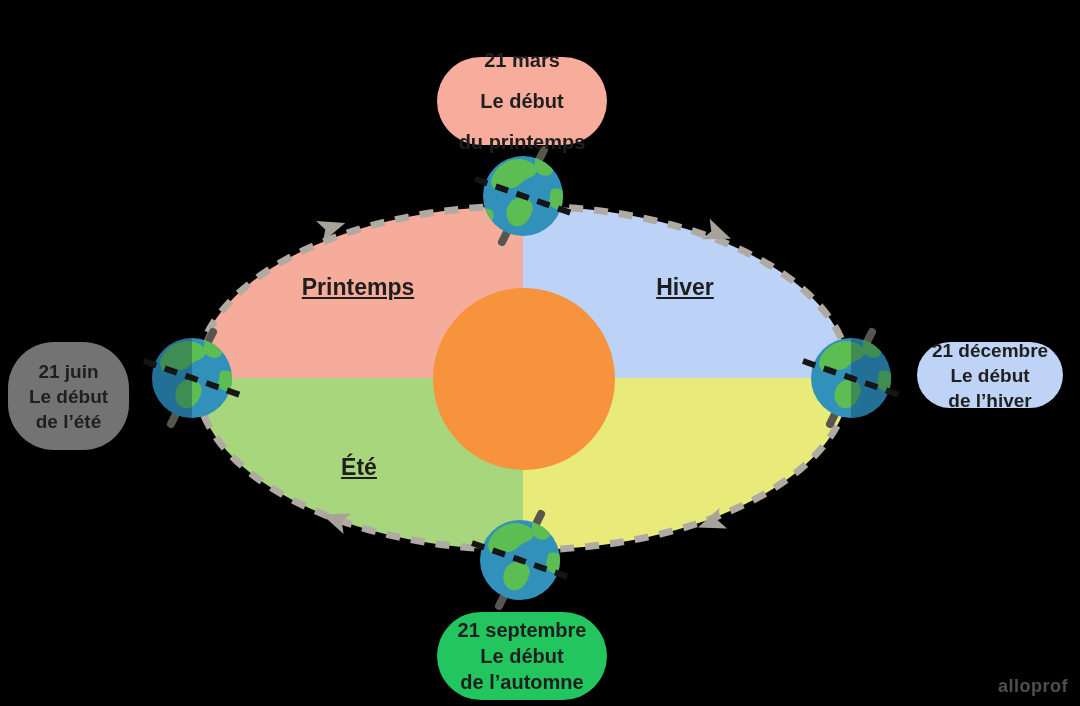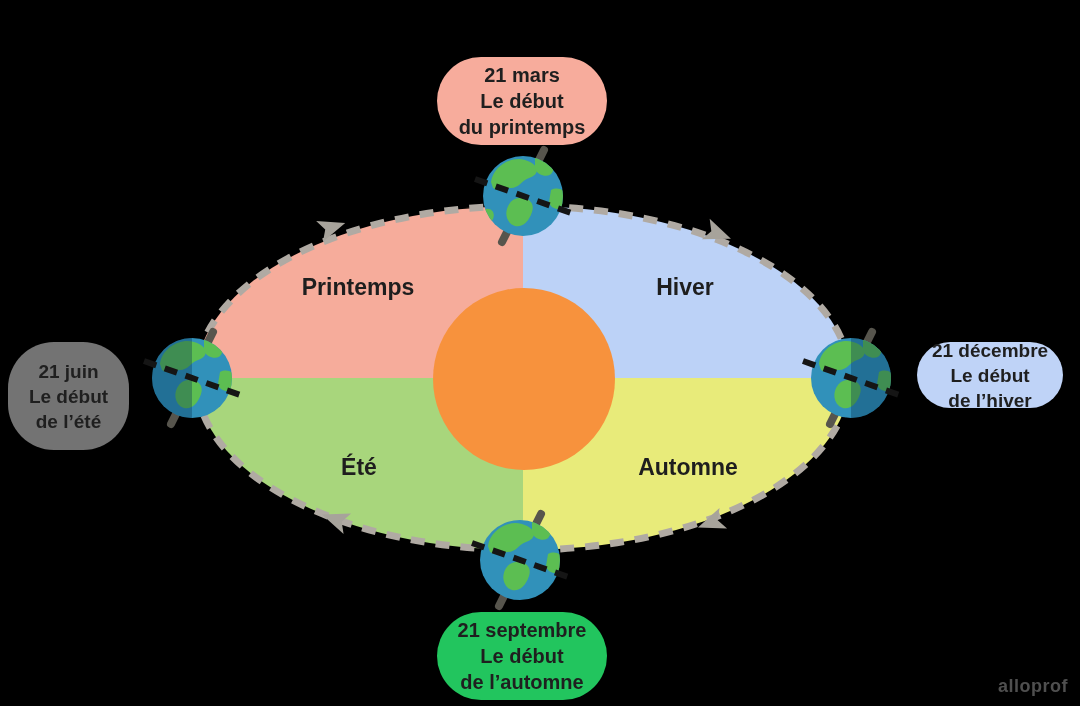--- a/index.html
+++ b/index.html
@@ -9,33 +9,33 @@
   }
   #stage *{box-sizing:border-box;}
   .title{
     position:absolute;left:35px;top:14px;
     font-size:28px;font-weight:700;color:#000;letter-spacing:.5px;
     white-space:nowrap;
   }
   svg.orbit{position:absolute;left:0;top:0;}
   .season-label{
     position:absolute;width:220px;text-align:center;
-    font-size:23px;font-weight:700;color:#1e1e1e;
+    font-size:23px;font-weight:700;color:#1e1e1e;text-decoration:underline;
   }
   .lbl-printemps{left:248px;top:274px;}
   .lbl-hiver{left:575px;top:274px;}
   .lbl-ete{left:249px;top:454px;}
   .lbl-automne{left:578px;top:454px;}
   .bubble{
     position:absolute;border-radius:46px;
     display:flex;flex-direction:column;justify-content:center;align-items:center;
     font-weight:700;color:#1f1f1f;text-align:center;
   }
   .bubble div{line-height:26px;font-size:20px;white-space:nowrap;}
-  .bubble-top{left:437px;top:57px;width:170px;height:88px;background:#F7AC9C;}
+  .bubble-top{left:437px;top:57px;width:170px;height:88px;background:#F7AC9C;gap:15px;}
   .bubble-left{left:8px;top:342px;width:121px;height:108px;background:#737373;}
   .bubble-left div{font-size:19px;line-height:25px;}
   .bubble-right{left:917px;top:342px;width:146px;height:66px;background:#BFD3F7;}
   .bubble-right div{font-size:19px;line-height:25px;}
   .bubble-bottom{left:437px;top:612px;width:170px;height:88px;background:#22c55e;}
   .watermark{
     position:absolute;right:12px;top:676px;
     font-size:18px;font-weight:700;color:#4f4f4f;letter-spacing:.5px;
   }
   .peg{stroke:#57554d;stroke-width:8;stroke-linecap:round;}
@@ -124,21 +124,20 @@
         <path class="cont" d="M -10 4 C 0 -2 13 4 9 16 C 5 28 -4 34 -12 28 C -19 22 -18 10 -10 4 Z"></path>
         <path class="cont" d="M 28 -6 C 38 -11 47 -2 43 8 C 39 16 28 14 26 6 Z"></path>
       </g>
       <line class="equator" x1="-48" y1="-17" x2="51" y2="18"></line>
     </g>
   </svg>
 
   <div class="season-label lbl-printemps">Printemps</div>
   <div class="season-label lbl-hiver">Hiver</div>
   <div class="season-label lbl-ete">Été</div>
-  <div class="season-label lbl-automne">Automne</div>
 
   <div class="bubble bubble-top">
     <div>21 mars</div>
     <div>Le début</div>
     <div>du printemps</div>
   </div>
   <div class="bubble bubble-left">
     <div>21 juin</div>
     <div>Le début</div>
     <div>de l’été</div>

